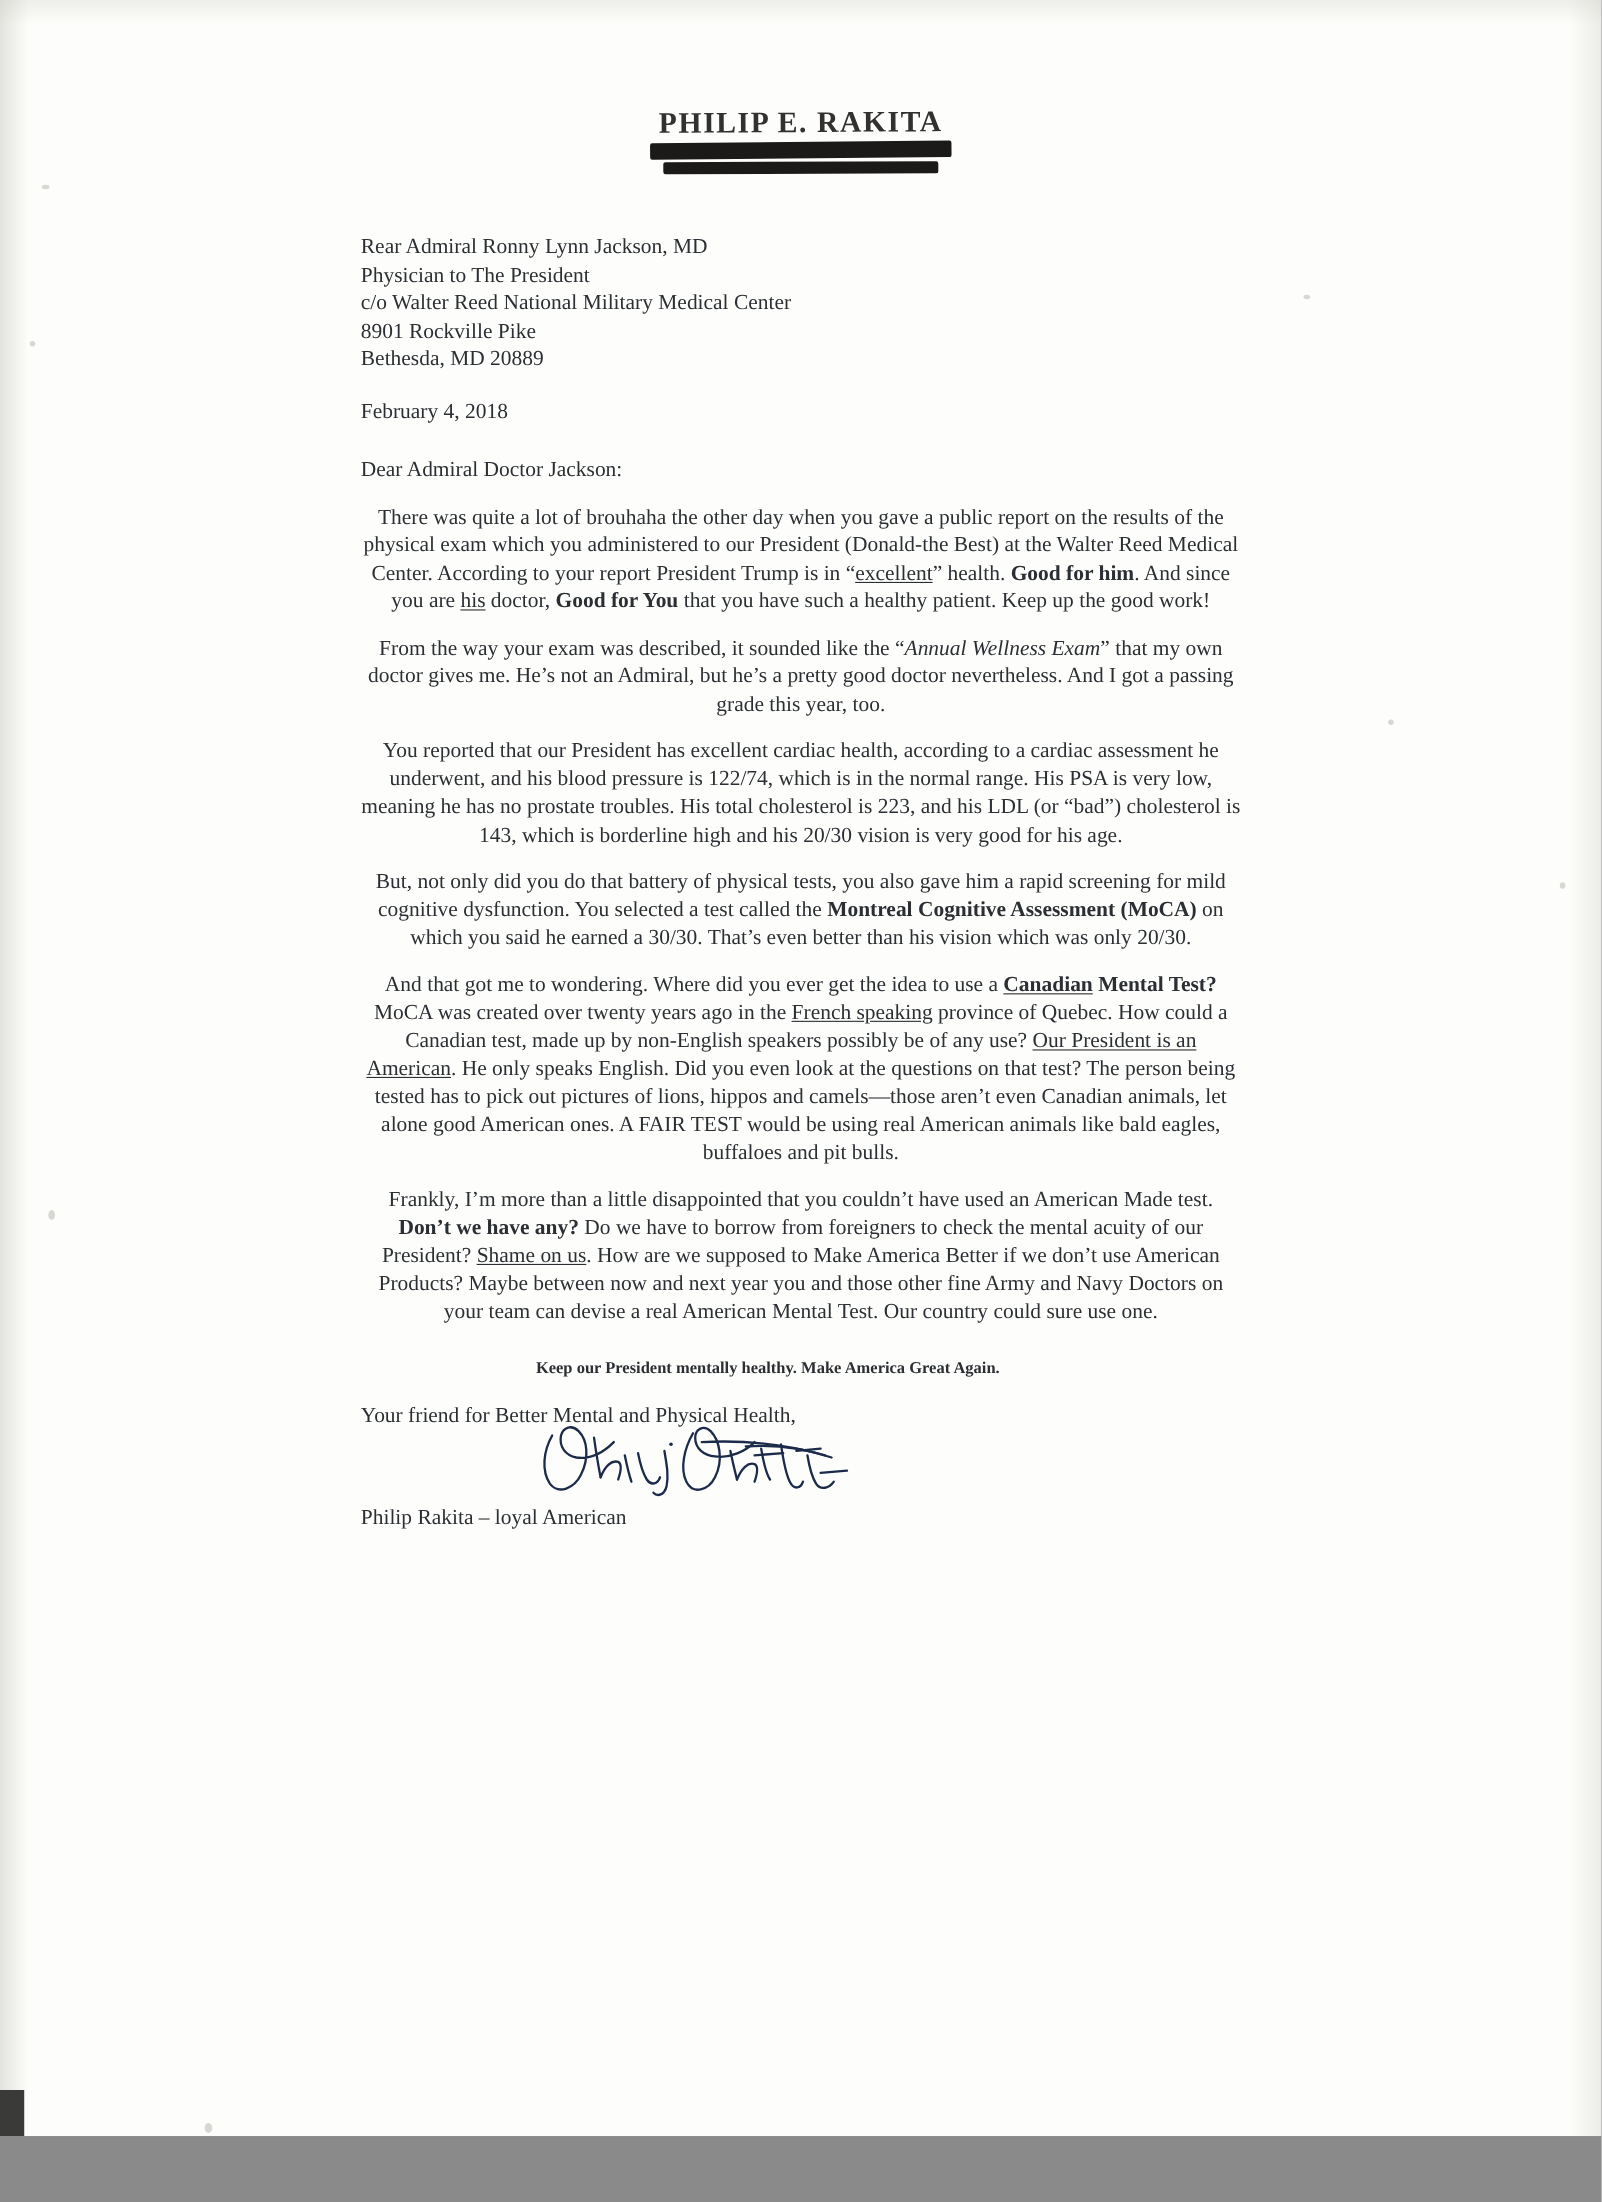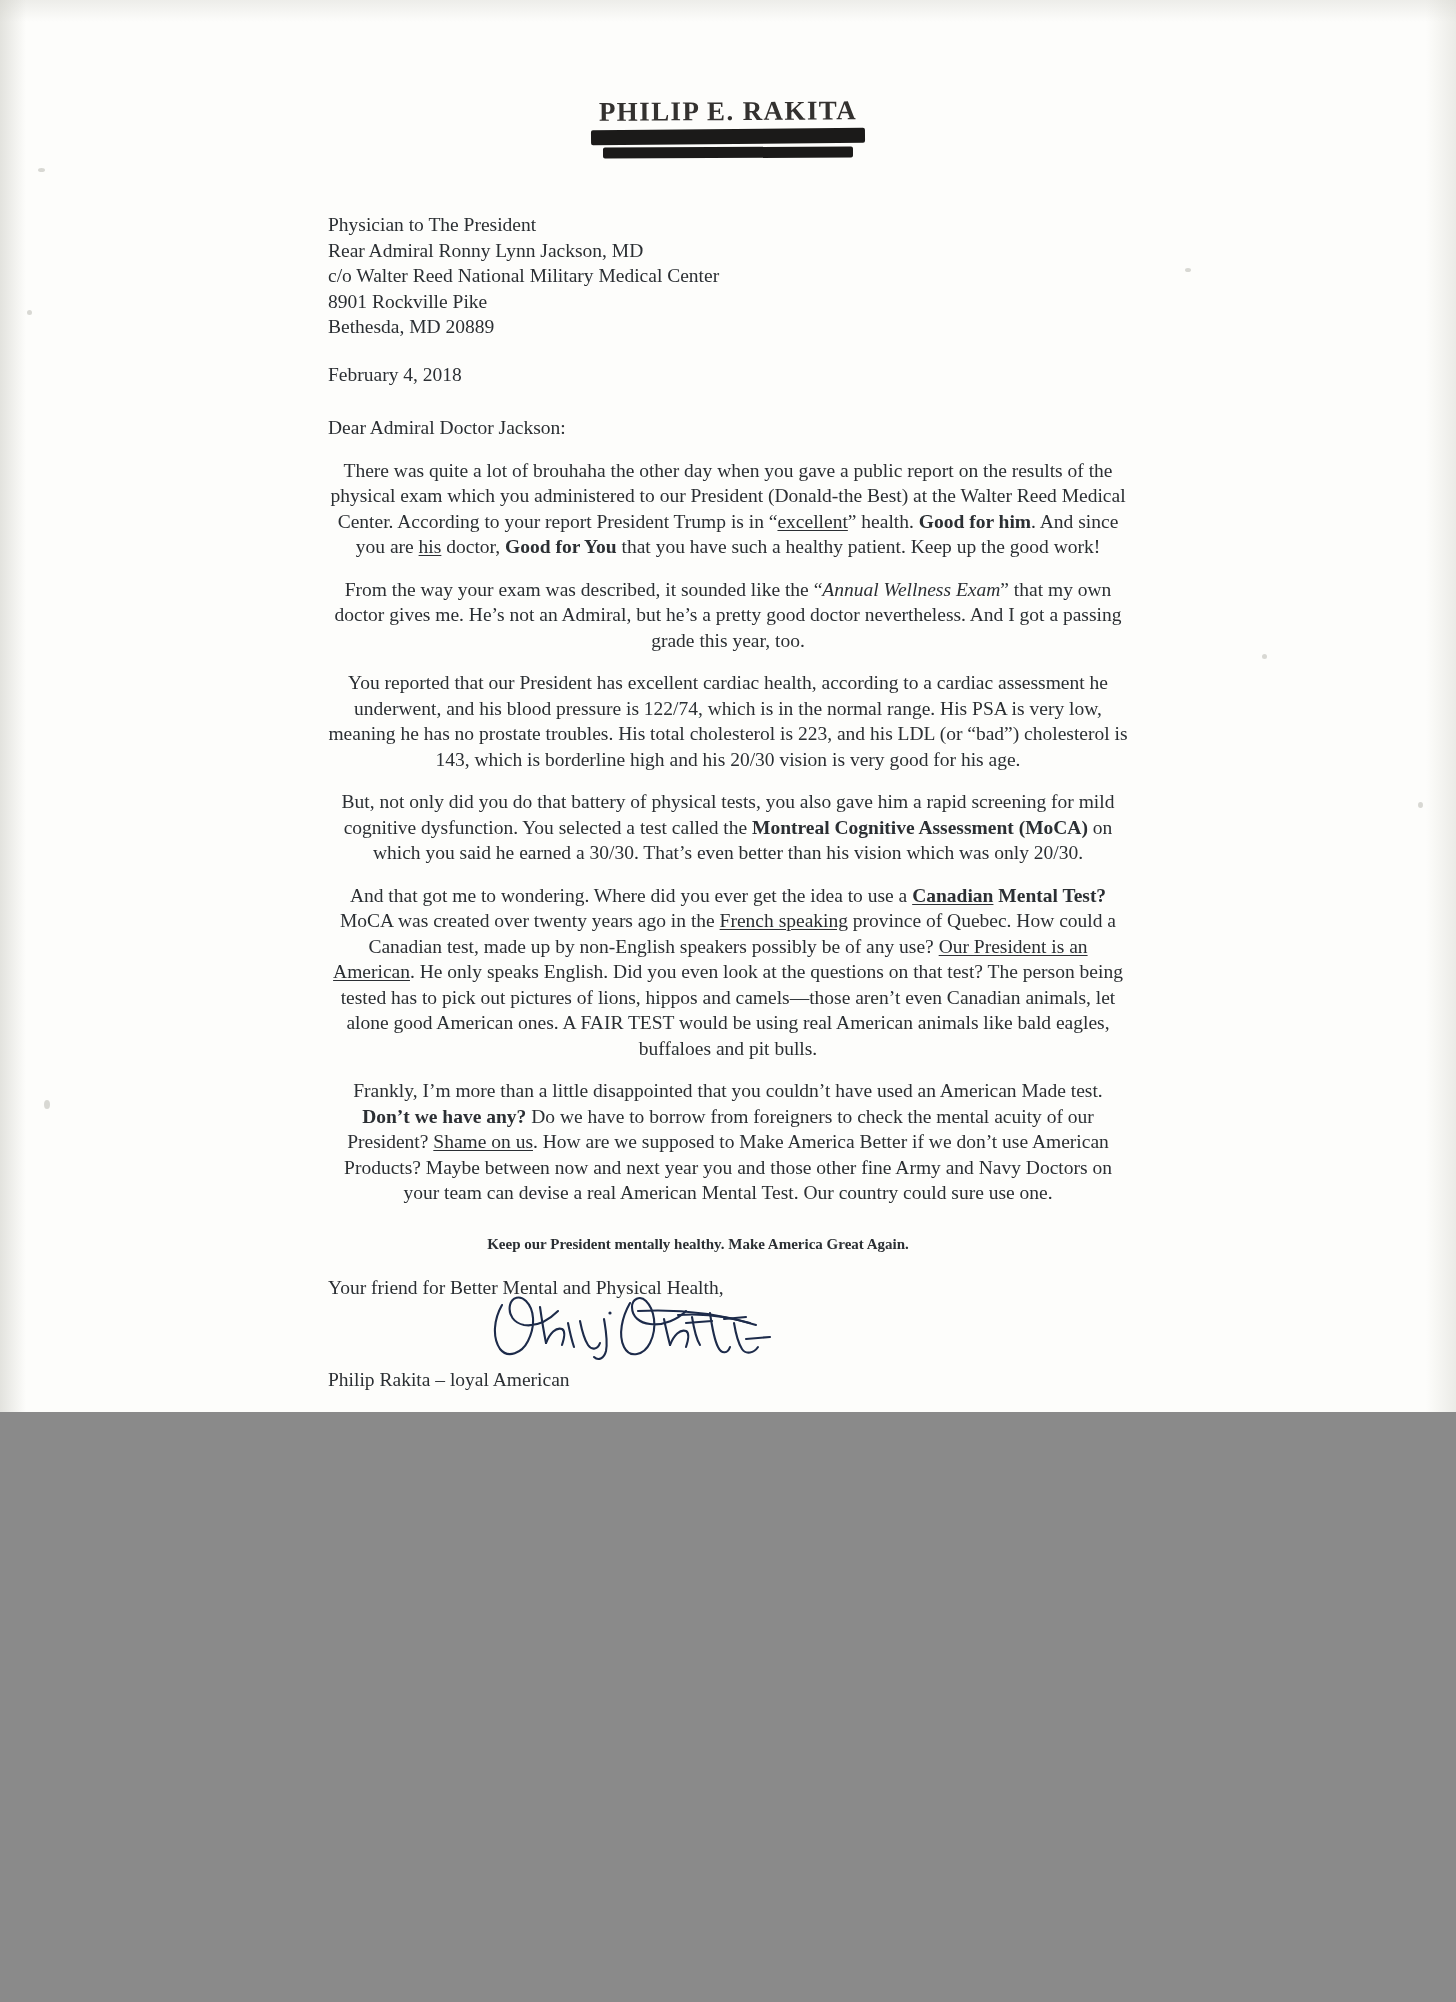--- a/index.html
+++ b/index.html
@@ -3,21 +3,21 @@
 <meta charset="utf-8">
 <style>
   html, body {
     margin: 0;
     padding: 0;
     background: #8a8a8a;
   }
   .page {
     position: relative;
     width: 1456px;
-    height: 1412px;
+    height: 1942px;
     margin: 0 auto;
     background: #fdfdfb;
     overflow: hidden;
     font-family: "Liberation Serif", "DejaVu Serif", serif;
     color: #2b2f33;
   }
   
   .scan-tint {
     position: absolute;
     inset: 0;
@@ -136,22 +136,22 @@
     <div class="lh-name">PHILIP E. RAKITA</div>
     <div class="redactions">
       <div class="redaction-bar r1"></div>
       <div class="redaction-bar r2"></div>
     </div>
   </div>
 
   <div class="letter">
 
     <div>
+      <div class="addr-line">Rear Admiral Ronny Lynn Jackson, MD</div>
       <div class="addr-line">Physician to The President</div>
-      <div class="addr-line">Rear Admiral Ronny Lynn Jackson, MD</div>
       <div class="addr-line">c/o Walter Reed National Military Medical Center</div>
       <div class="addr-line">8901 Rockville Pike</div>
       <div class="addr-line">Bethesda, MD 20889</div>
     </div>
 
     <div class="date-line">February 4, 2018</div>
 
     <div class="salutation">Dear Admiral Doctor Jackson:</div>
 
     <div id="paragraphs">

